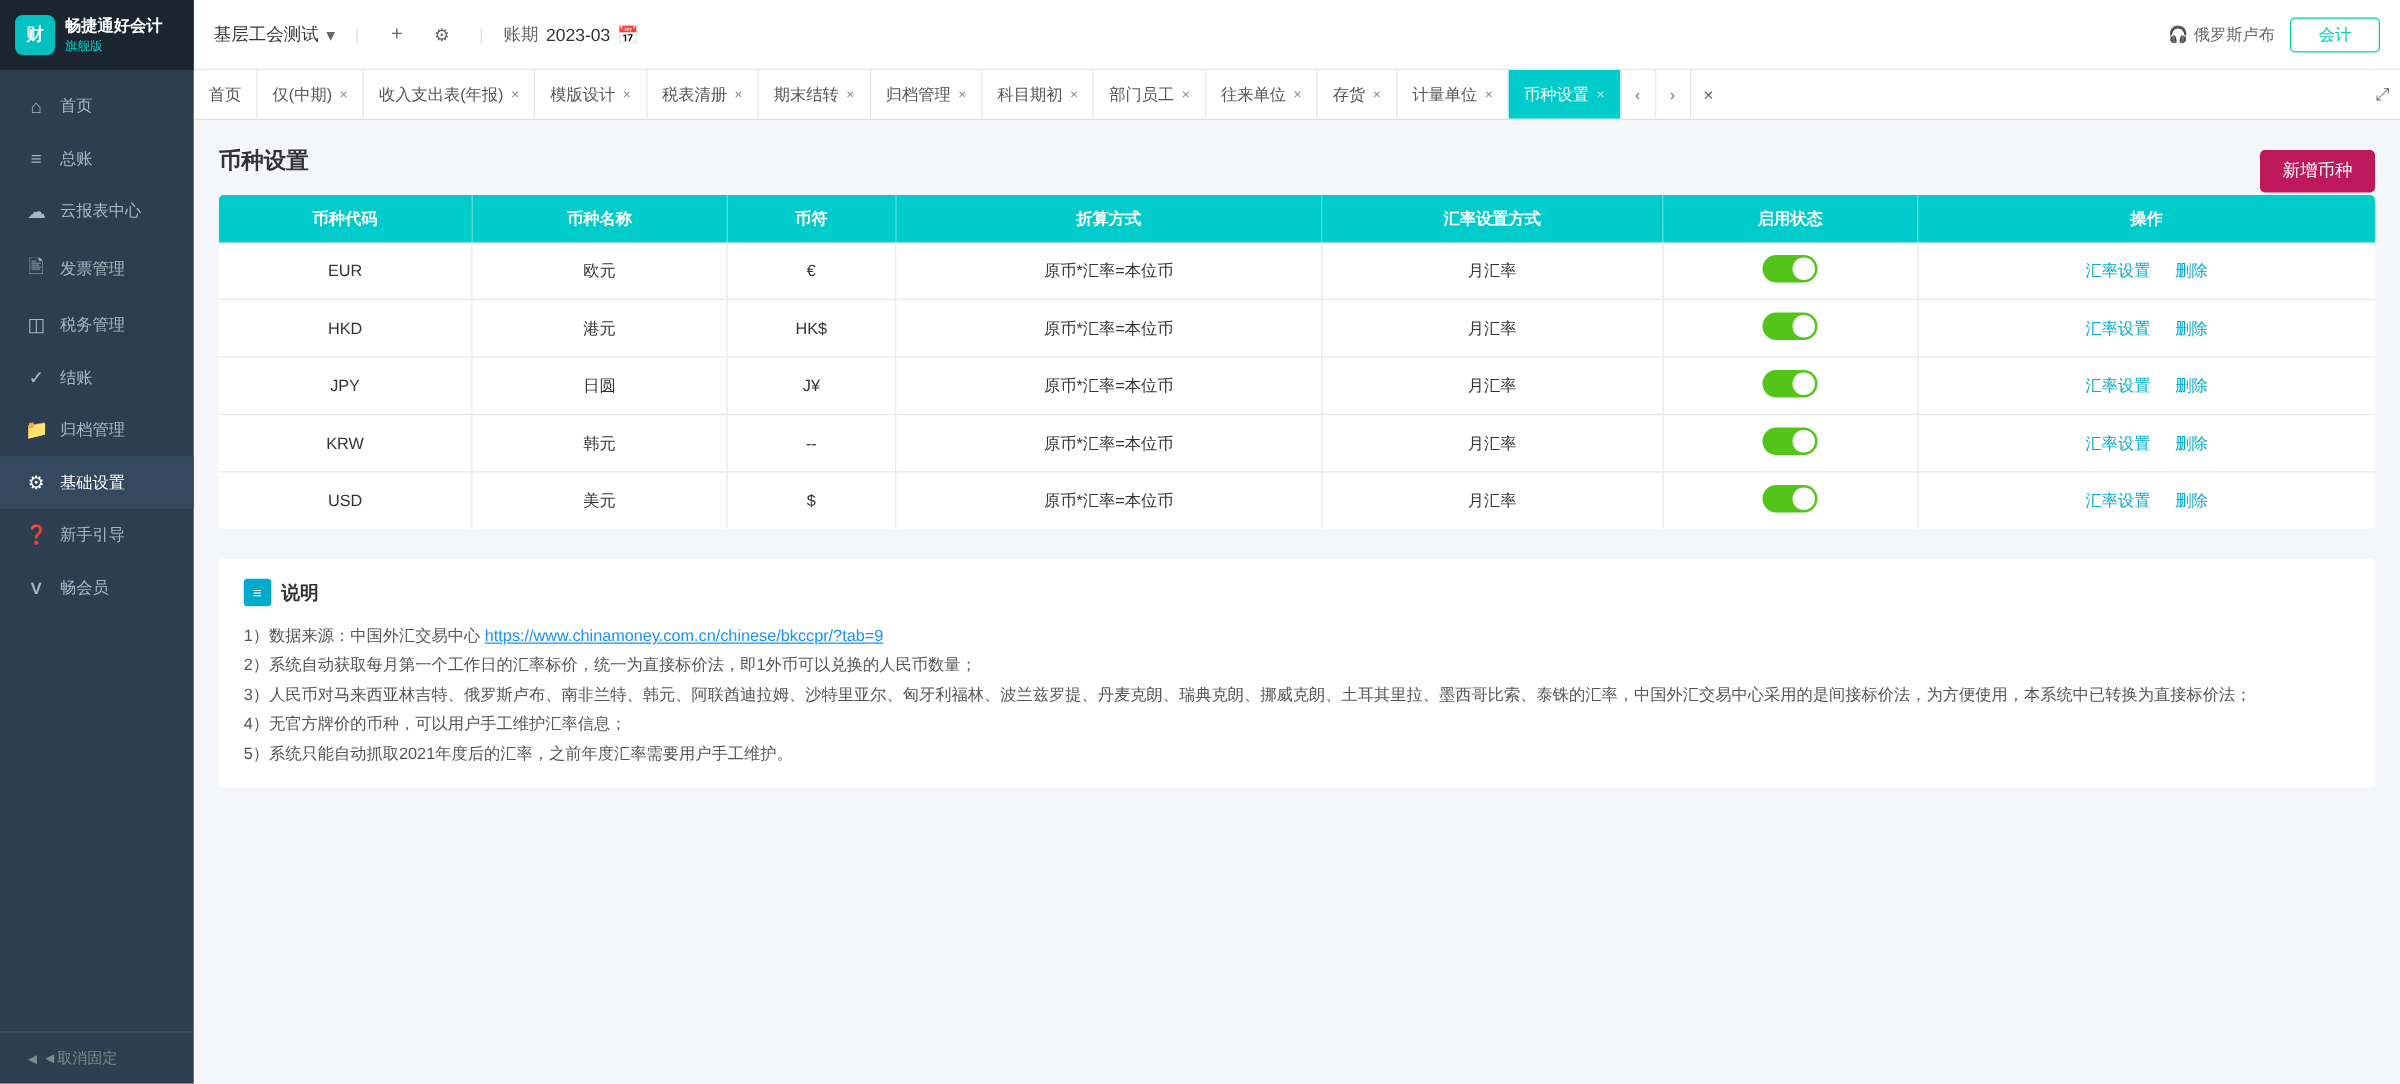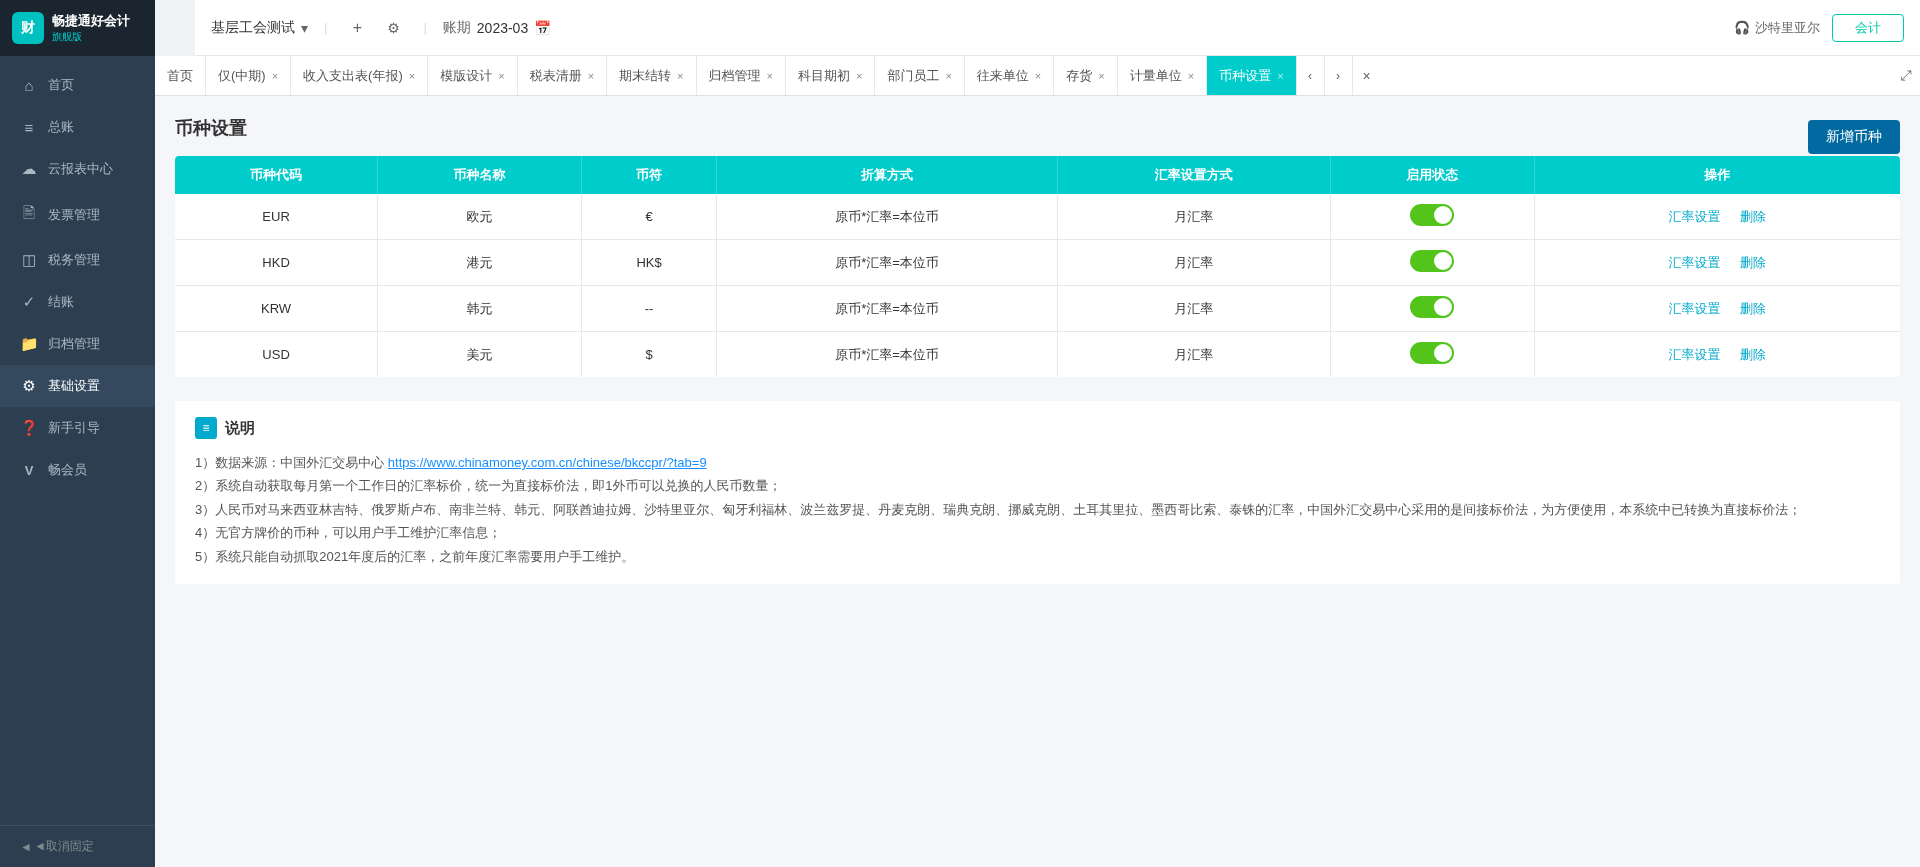--- a/index.html
+++ b/index.html
@@ -66,21 +66,20 @@
 
     
     .topbar {
       background: white;
       height: 56px;
       display: flex;
       align-items: center;
       padding: 0 16px;
       border-bottom: 1px solid #e8e8e8;
       gap: 12px;
-      margin-left: 40px;
     }
     .topbar-company {
       display: flex;
       align-items: center;
       gap: 6px;
       color: #333;
       font-size: 14px;
       font-weight: 500;
       cursor: pointer;
     }
@@ -180,21 +179,21 @@
     }
     .page-title {
       font-size: 18px;
       font-weight: bold;
       color: #333;
       margin-bottom: 16px;
     }
     .new-btn {
       float: right;
       margin-top: -36px;
-      background: #0369a1;
+      background: #be185d;
       color: white;
       border: none;
       padding: 8px 18px;
       border-radius: 4px;
       font-size: 14px;
       cursor: pointer;
     }
 
     
     .data-table {
@@ -380,21 +379,21 @@
     <span class="topbar-divider">|</span>
     <div class="topbar-period">
       <span class="topbar-period-label">账期</span>
       <span class="topbar-period-value">2023-03</span>
       <span style="color:#00aacc;cursor:pointer;">📅</span>
     </div>
     <div class="topbar-spacer"></div>
     <div class="topbar-right">
       <div class="service-btn">
         <span>🎧</span>
-        <span>沙特里亚尔</span>
+        <span>俄罗斯卢布</span>
       </div>
       <div class="account-btn">
         <span>会计</span>
       </div>
     </div>
   </div>
 
   <div class="tabbar">
     <div class="tab">
       <span>首页</span>
@@ -494,20 +493,34 @@
     <td>月汇率</td>
     <td>
       <div class="toggle"></div>
     </td>
     <td>
       <a class="action-link">汇率设置</a>
       <a class="delete-link">删除</a>
     </td>
   </tr>
           <tr>
+    <td>JPY</td>
+    <td>日圆</td>
+    <td>J¥</td>
+    <td>原币*汇率=本位币</td>
+    <td>月汇率</td>
+    <td>
+      <div class="toggle"></div>
+    </td>
+    <td>
+      <a class="action-link">汇率设置</a>
+      <a class="delete-link">删除</a>
+    </td>
+  </tr>
+          <tr>
     <td>KRW</td>
     <td>韩元</td>
     <td>--</td>
     <td>原币*汇率=本位币</td>
     <td>月汇率</td>
     <td>
       <div class="toggle"></div>
     </td>
     <td>
       <a class="action-link">汇率设置</a>

